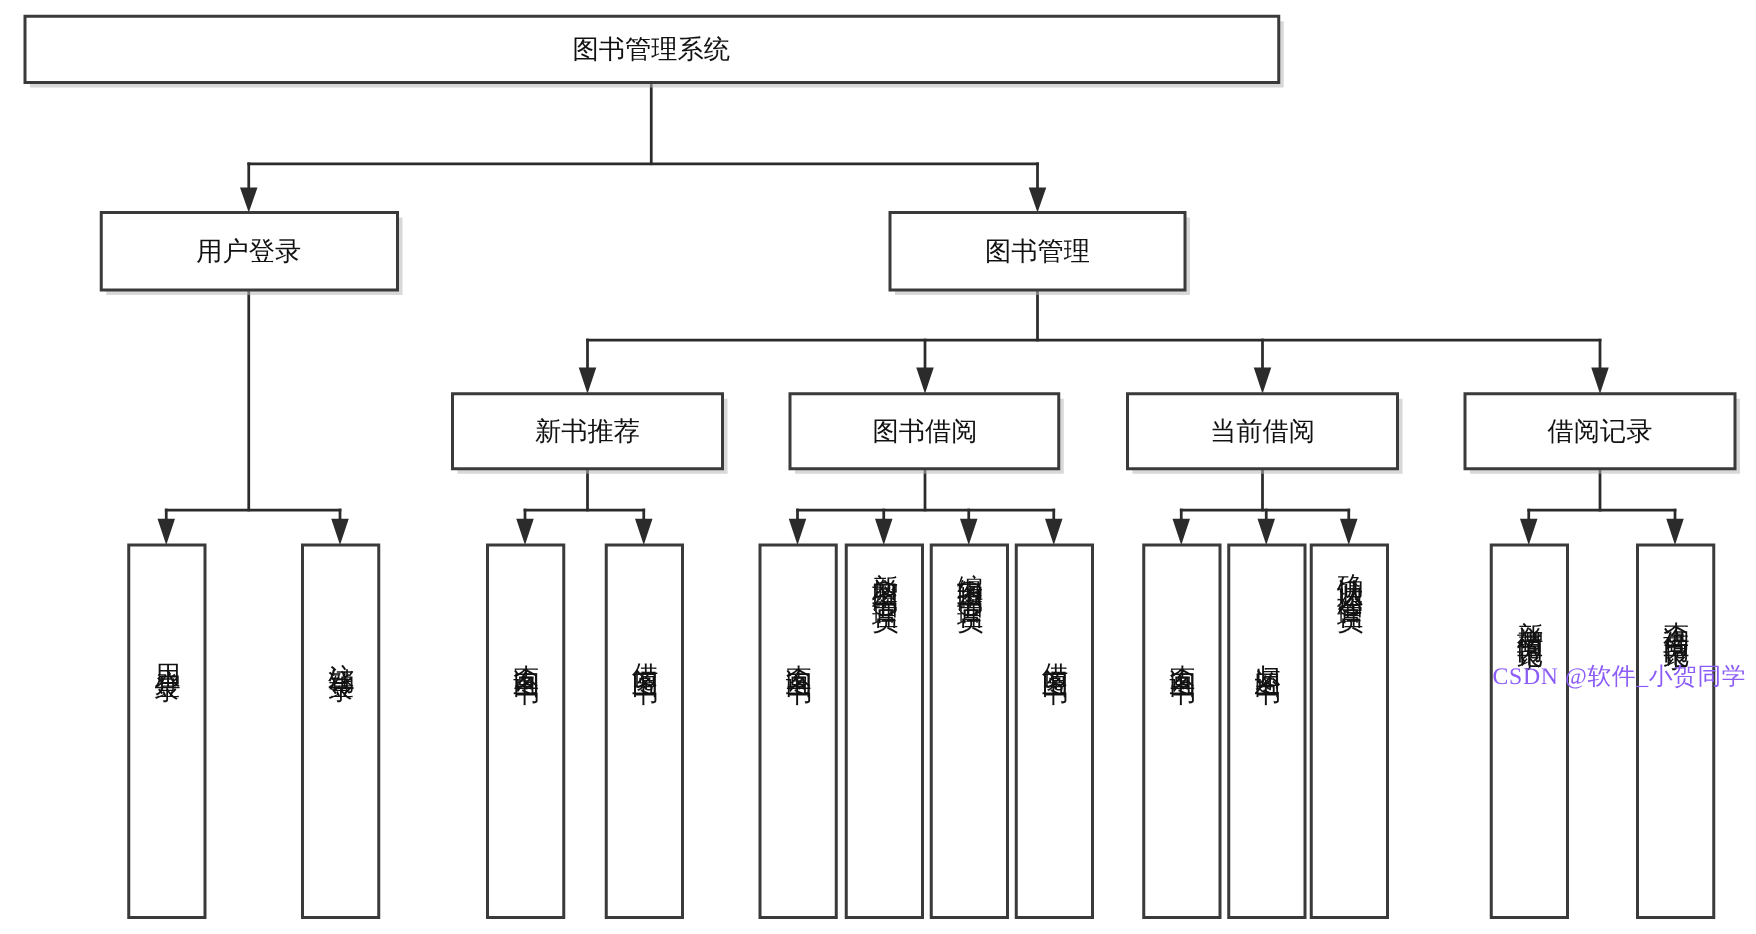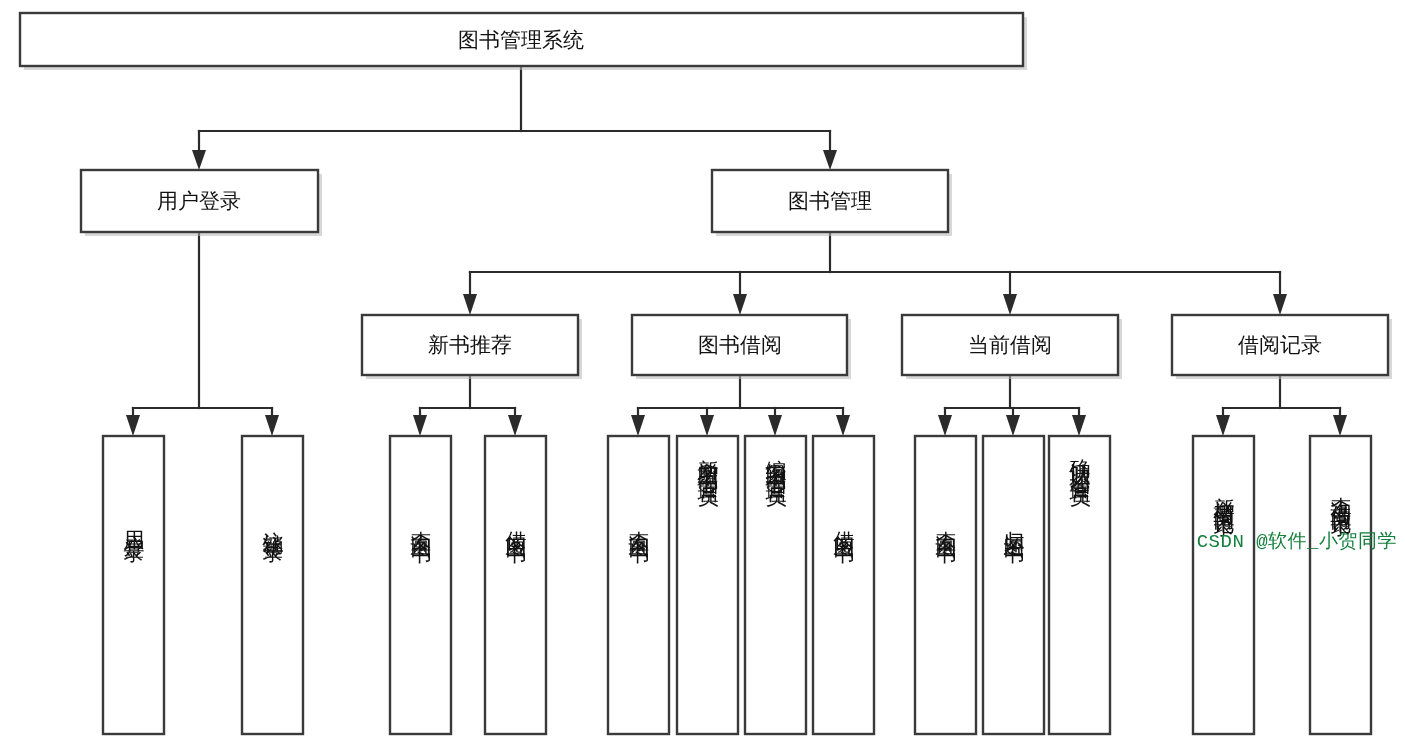--- a/index.html
+++ b/index.html
@@ -67,23 +67,23 @@
     line-height: 1;
     letter-spacing: 4px;
     color: #121212;
     white-space: nowrap;
     display: block;
   }
   .watermark {
     position: absolute;
     right: 8px;
     bottom: 6px;
-    font-family: Liberation Mono, monospace;
+    font-family: Liberation Serif, serif;
     font-size: 19px;
-    color: #15803d;
+    color: #8b5cf6;
     letter-spacing: .5px;
     user-select: none;
     white-space: nowrap;
   }
 </style>
 </head>
 <body>
 
 <div id="diagram-root">
 

